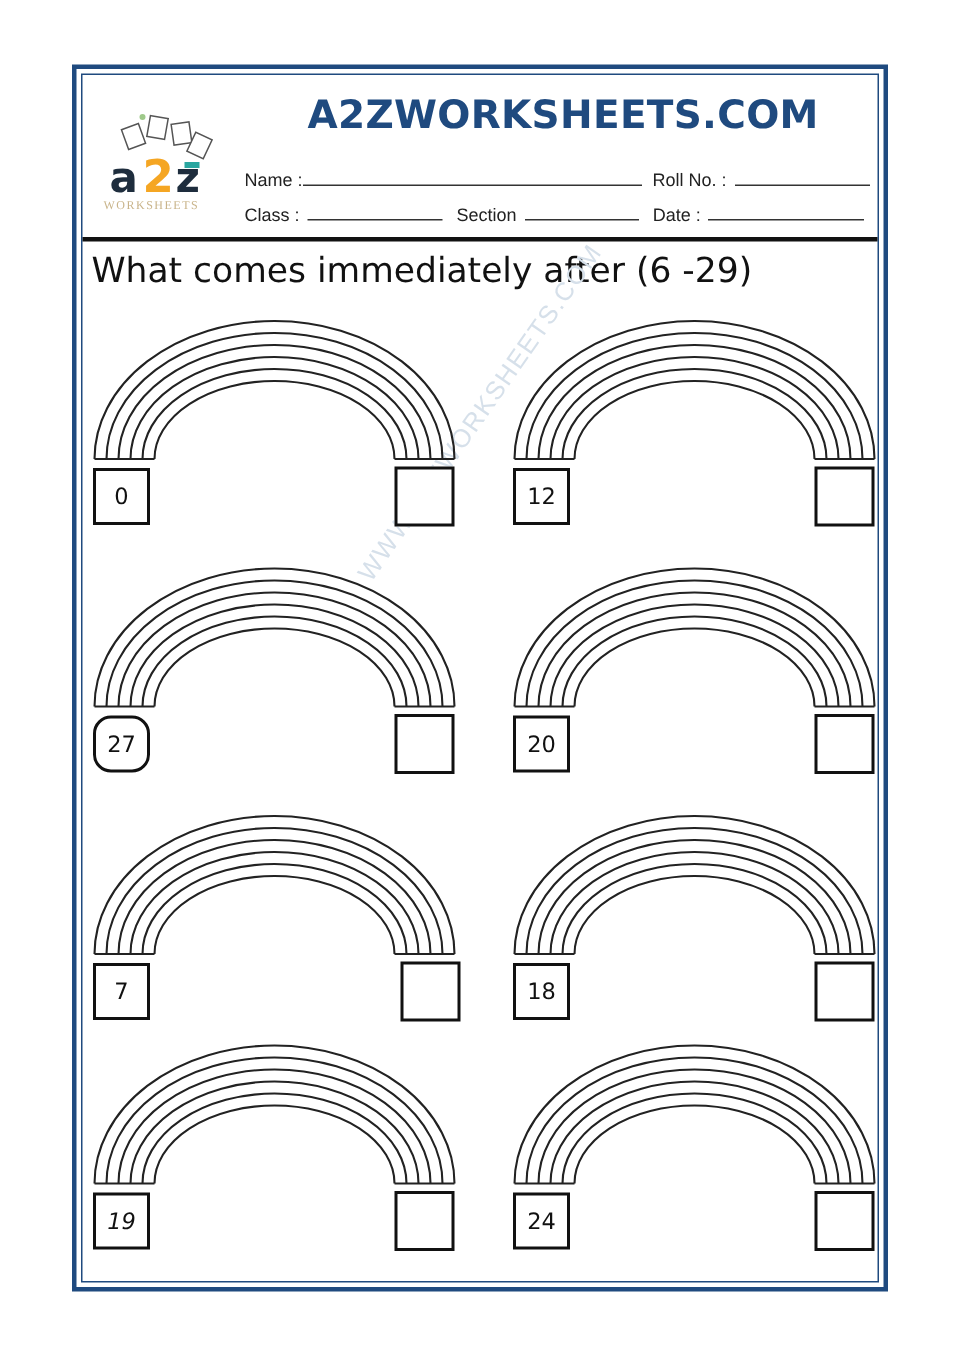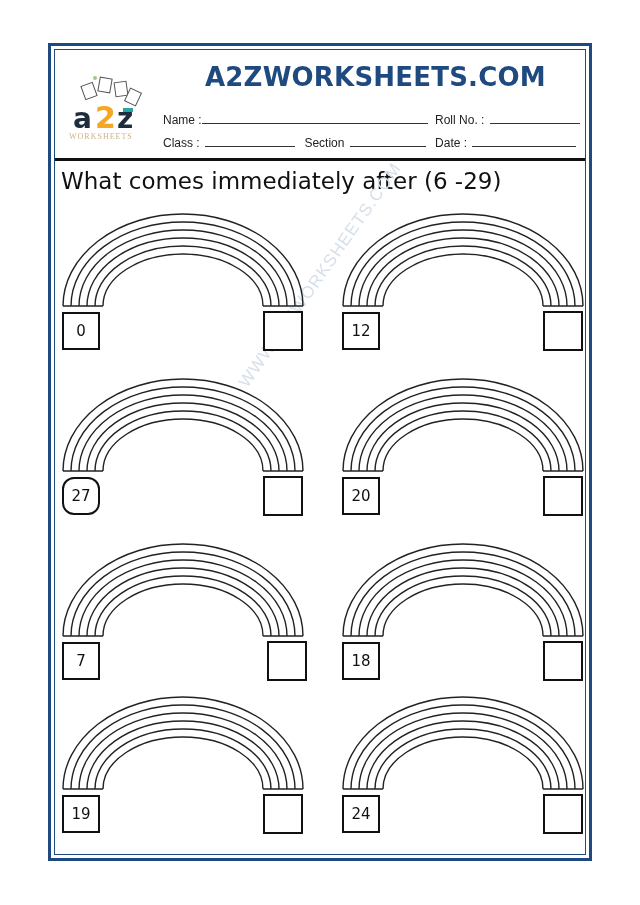--- a/index.html
+++ b/index.html
@@ -161,21 +161,21 @@
           <path d="M34 96 A88 60 0 0 1 210 96"></path>
           <path d="M42 96 A80 52 0 0 1 202 96"></path>
           <line x1="2" y1="96" x2="42" y2="96"></line>
             <line x1="202" y1="96" x2="242" y2="96"></line>
         </g>
       </svg>
       <div class="num-box" style="left:1px;top:102px;">18</div>
       <div class="answer-box" style="left:202px;top:101px;"></div>
     </div>
 
-    <div class="card" style="left:6px;top:643px;">
+    <div class="card" style="left:6px;top:643px;font-style:italic;">
       <svg class="rainbow" width="244" height="100" viewBox="0 0 244 100">
         <g fill="none" stroke="#222" stroke-width="1.4">
           <path d="M2 96 A120 92 0 0 1 242 96"></path>
           <path d="M10 96 A112 84 0 0 1 234 96"></path>
           <path d="M18 96 A104 76 0 0 1 226 96"></path>
           <path d="M26 96 A96 68 0 0 1 218 96"></path>
           <path d="M34 96 A88 60 0 0 1 210 96"></path>
           <path d="M42 96 A80 52 0 0 1 202 96"></path>
           <line x1="2" y1="96" x2="42" y2="96"></line>
             <line x1="202" y1="96" x2="242" y2="96"></line>

